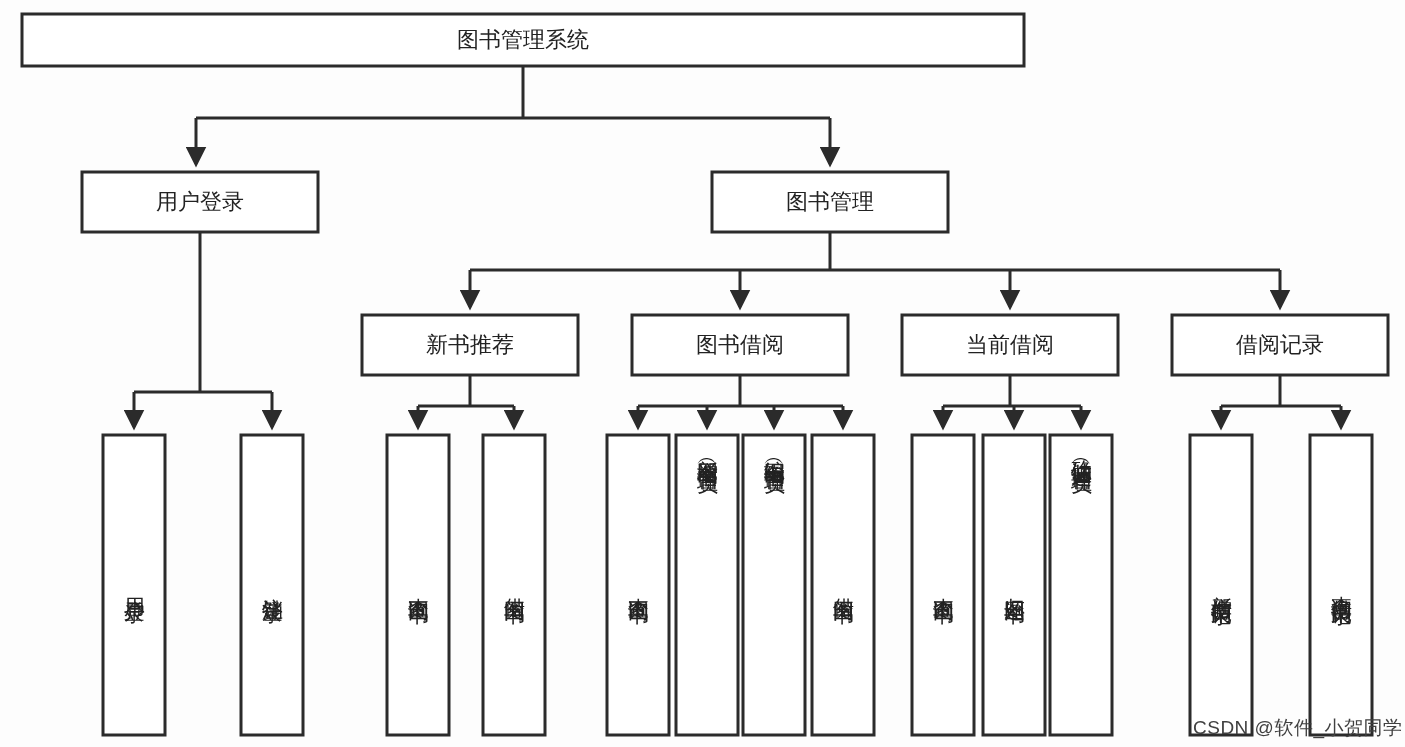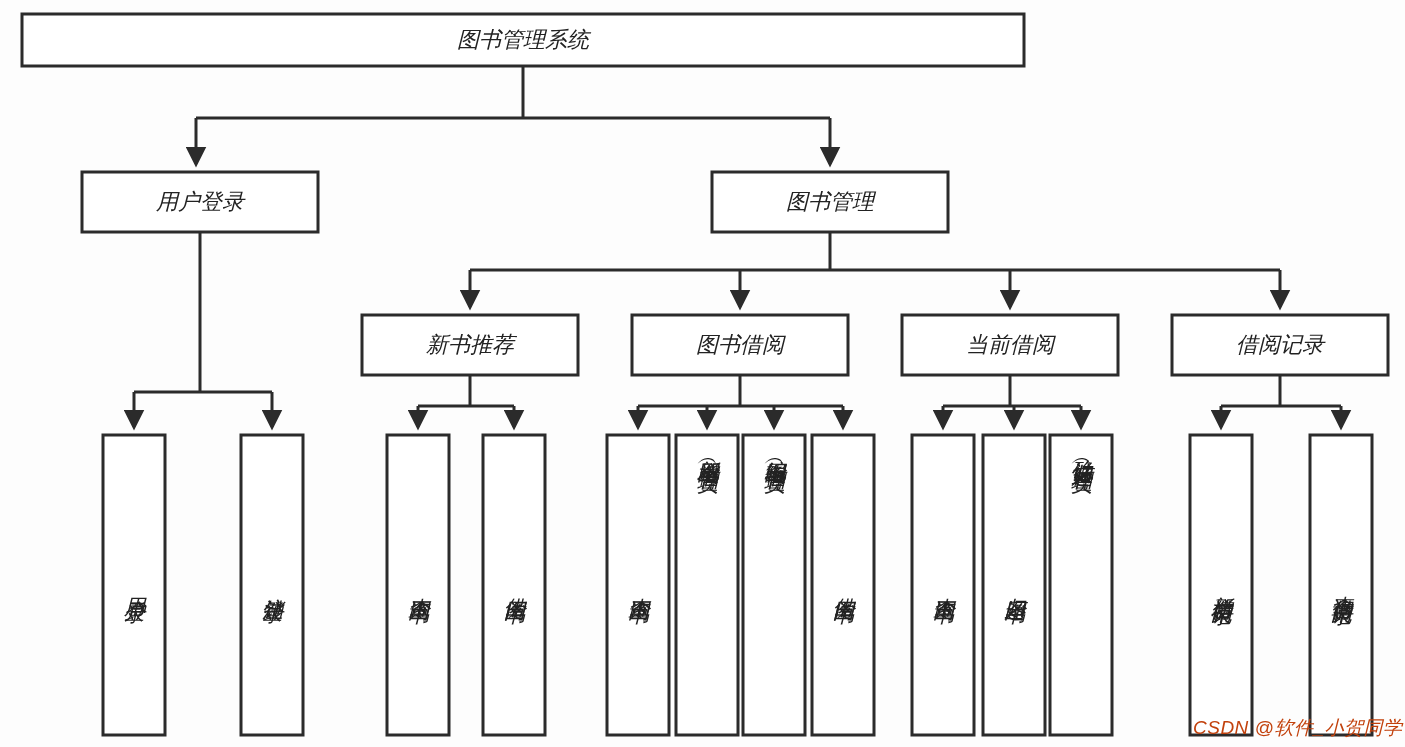--- a/index.html
+++ b/index.html
@@ -11,21 +11,20 @@
     width: 1405px;
     height: 747px;
     font-family: "Liberation Sans", "DejaVu Sans", sans-serif;
     overflow: hidden;
   }
   #diagram-root {
     position: relative;
     width: 1405px;
     height: 747px;
     background: #fdfdfd;
-    font-style: italic;
   }
   svg.canvas {
     position: absolute;
     left: 0;
     top: 0;
     width: 1405px;
     height: 747px;
   }
   .node-box {
     fill: #ffffff;
@@ -63,21 +62,21 @@
     line-height: 1.28;
     letter-spacing: 2px;
     color: #222222;
     white-space: nowrap;
     text-align: center;
   }
   .watermark {
     position: absolute;
     font-family: "Liberation Sans", "DejaVu Sans", sans-serif;
     font-size: 19px;
-    color: #c2410c;
+    color: #404040;
     white-space: nowrap;
     letter-spacing: 0.5px;
   }
 </style>
 </head>
 <body>
 
 <div id="diagram-root">
 
   <svg class="canvas" viewBox="0 0 1405 747">

